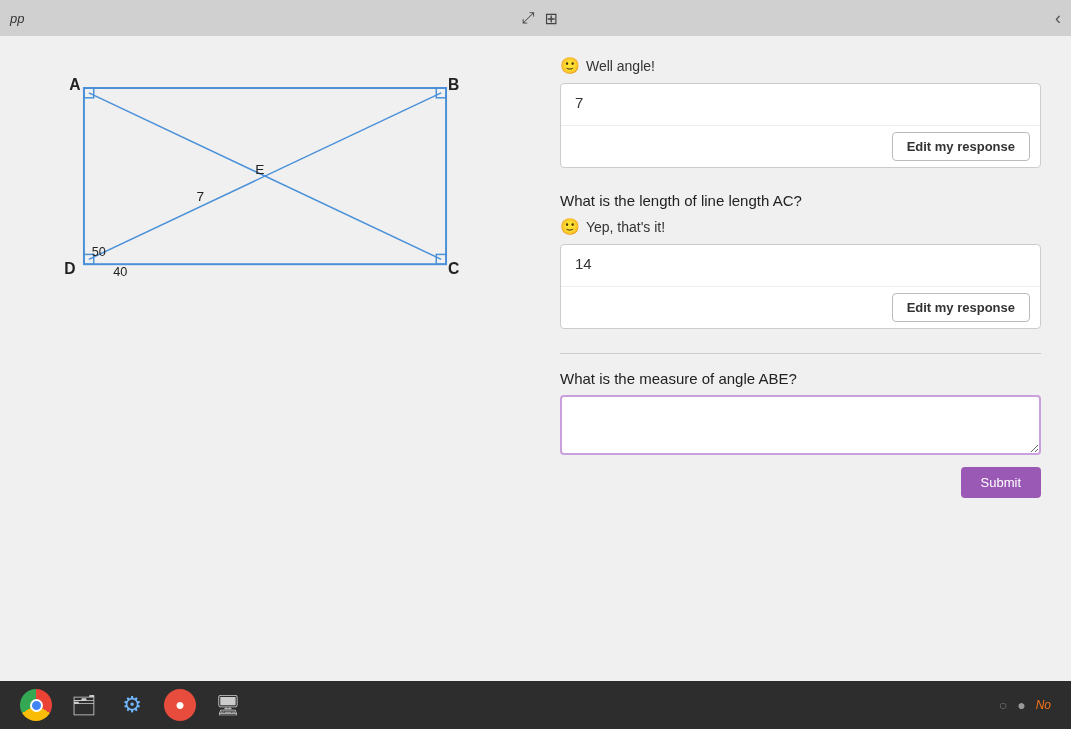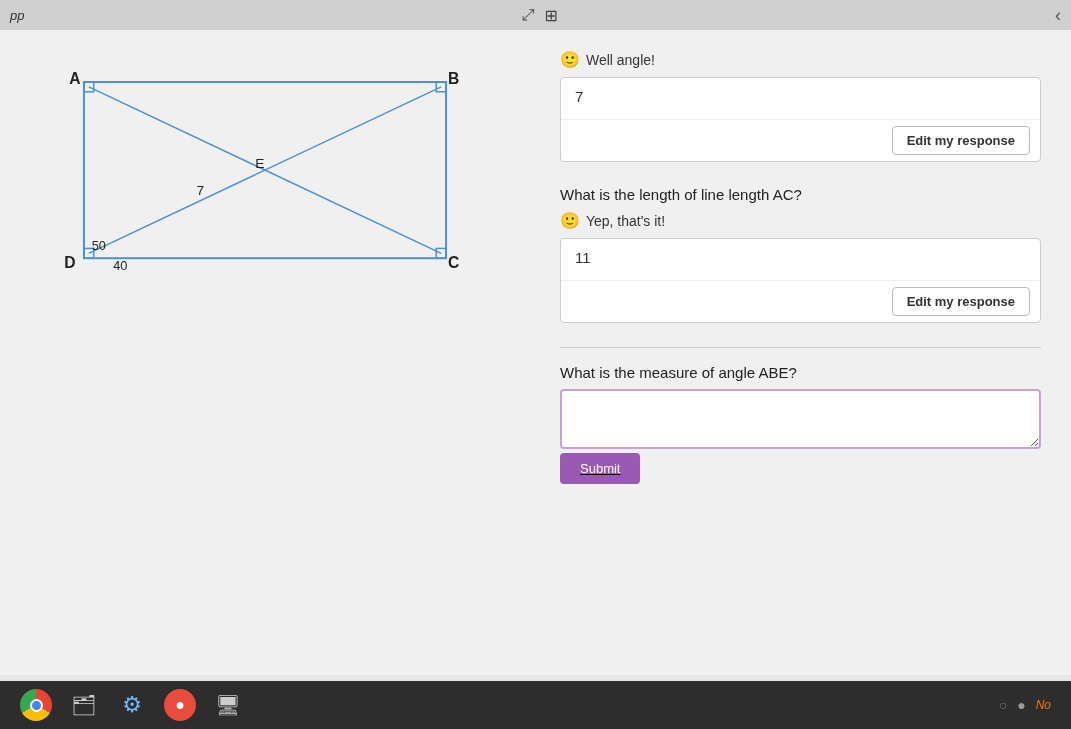--- a/index.html
+++ b/index.html
@@ -7,21 +7,21 @@
       font-family: Arial, sans-serif;
       background: #e8e8e8;
       width: 1071px;
       height: 729px;
       overflow: hidden;
       position: relative;
     }
 
     .taskbar-top {
       background: #d0d0d0;
-      height: 30px;
+      height: 36px;
       display: flex;
       align-items: center;
       padding: 0 10px;
       justify-content: space-between;
     }
 
     .taskbar-left {
       font-size: 13px;
       color: #333;
       font-style: italic;
@@ -138,22 +138,22 @@
       border-radius: 4px;
       width: 100%;
       min-height: 52px;
       padding: 10px 14px;
       font-size: 15px;
       outline: none;
     }
 
     .submit-row {
       display: flex;
-      margin-top: 0;
-      text-decoration: underline;
+      justify-content: flex-end;
+      margin-top: 8px;
     }
 
     .submit-button {
       background: #9b59b6;
       color: white;
       border: none;
       border-radius: 4px;
       padding: 8px 20px;
       font-size: 13px;
       cursor: pointer;
@@ -267,21 +267,21 @@
       </div>
     </div>
 
     <div class="question-block">
       <div class="question-text">What is the length of line length AC?</div>
       <div class="feedback-row">
         <span class="feedback-emoji">🙂</span>
         <span class="feedback-text">Yep, that's it!</span>
       </div>
       <div class="combined-box">
-        <div class="combined-answer">11</div>
+        <div class="combined-answer">14</div>
         <div class="combined-edit-row">
           <button class="edit-button">Edit my response</button>
         </div>
       </div>
     </div>
 
     <div style="border-top: 1px solid #ccc; margin: 4px 0 16px 0;"></div>
 
     <div class="question-block">
       <div class="question-text">What is the measure of angle ABE?</div>

